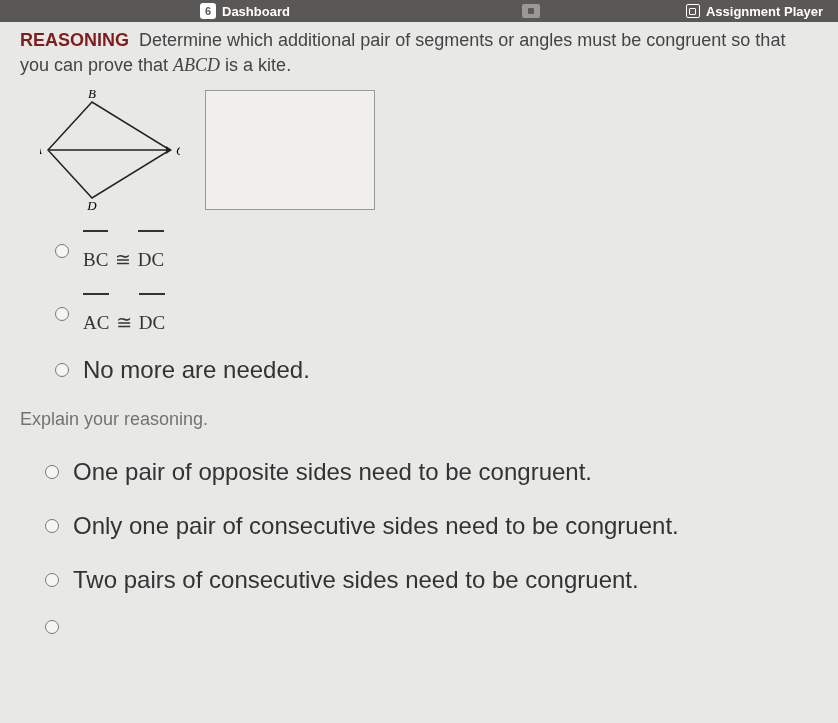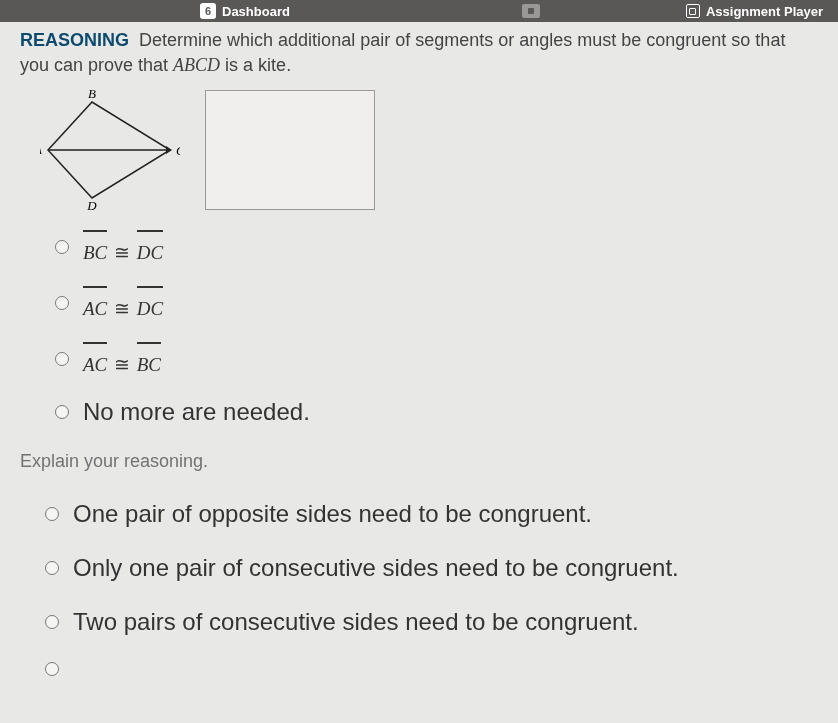--- a/index.html
+++ b/index.html
@@ -82,21 +82,21 @@
     .content {
       padding: 6px 20px 0 20px;
     }
     .question-header {
       font-size: 18px;
       color: #444;
       line-height: 1.4;
       margin-bottom: 12px;
     }
     .reasoning-label {
-      color: #0c4a6e;
+      color: #7f1d1d;
       font-weight: bold;
     }
     .math-var {
       font-style: italic;
       font-family: 'Times New Roman', serif;
     }
     .figure-row {
       display: flex;
       align-items: flex-start;
       gap: 25px;
@@ -129,24 +129,23 @@
       border-radius: 50%;
       flex-shrink: 0;
       background: #f5f5f3;
     }
     .option-text {
       font-size: 19px;
       color: #333;
       font-family: 'Times New Roman', serif;
     }
     .segment {
-      font-style: italic;
       position: relative;
       display: inline-block;
-      padding-top: 12px;
+      padding-top: 19px;
       text-align: center;
     }
     .segment::before {
       content: '';
       position: absolute;
       top: 0px;
       left: 0;
       right: 0;
       height: 1.2px;
       background: #333;
@@ -222,28 +221,20 @@
     <div class="option-row">
       <div class="radio"></div>
       <span class="option-text">
         <span class="segment">AC</span>
         <span class="congruent">≅</span>
         <span class="segment">DC</span>
       </span>
     </div>
     <div class="option-row">
       <div class="radio"></div>
-      <span class="option-text">
-        <span class="segment">AC</span>
-        <span class="congruent">≅</span>
-        <span class="segment">BC</span>
-      </span>
-    </div>
-    <div class="option-row">
-      <div class="radio"></div>
       <span class="option-plain">No more are needed.</span>
     </div>
   </div>
 
   <div class="explain-header">Explain your reasoning.</div>
 
   <div class="options2">
     <div class="option-row">
       <div class="radio"></div>
       <span class="option-plain">One pair of opposite sides need to be congruent.</span>

